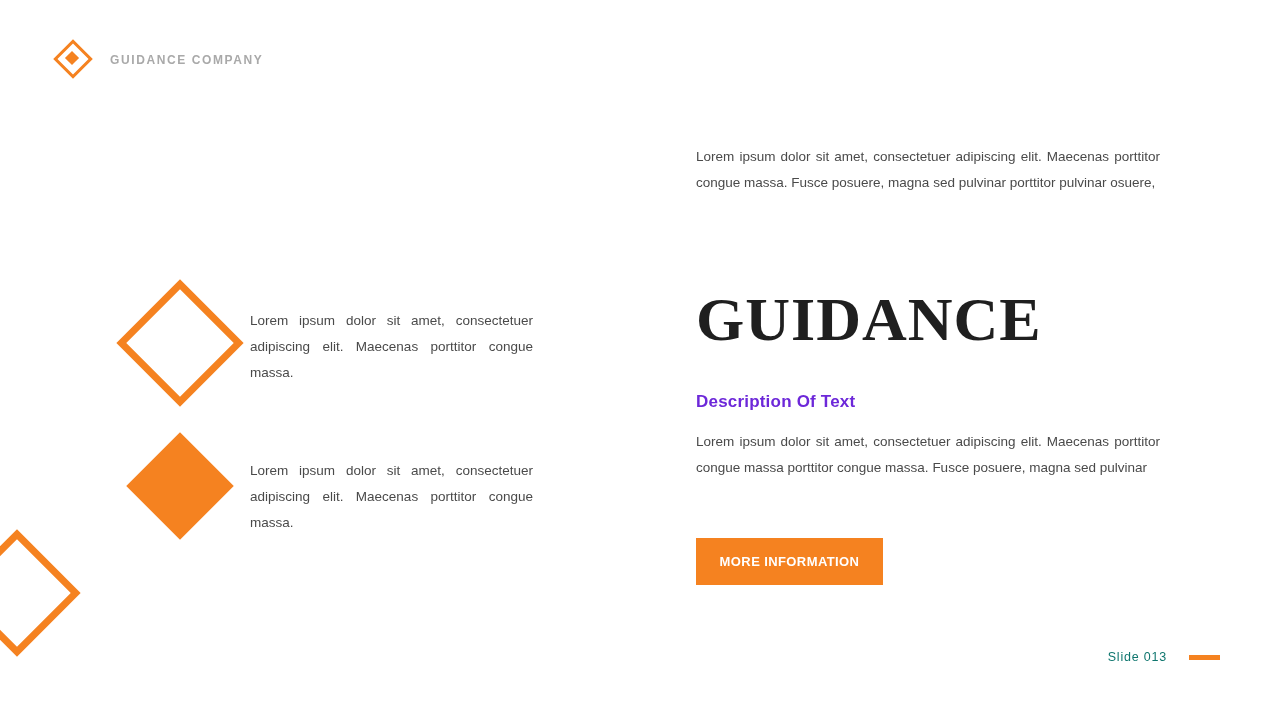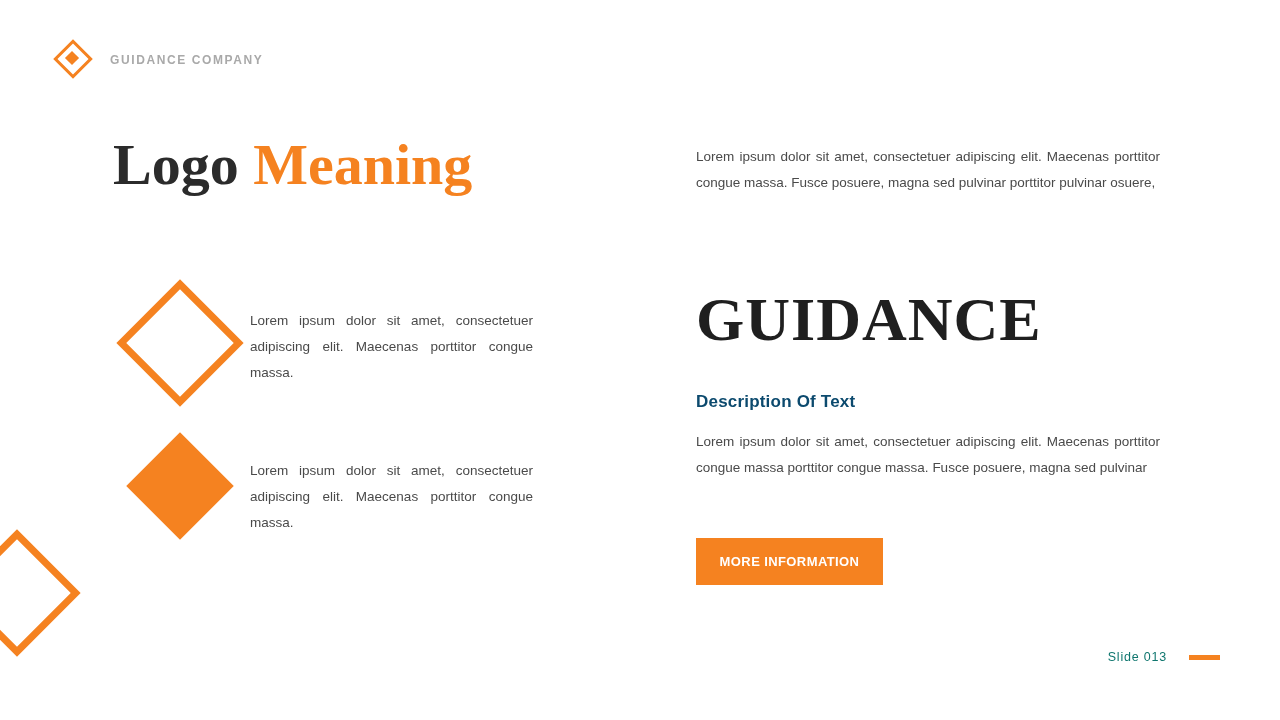--- a/index.html
+++ b/index.html
@@ -154,21 +154,21 @@
     letter-spacing: 1px;
     color: #1f1f1f;
     line-height: 1;
   }
   .desc-heading {
     position: absolute;
     left: 696px;
     top: 392px;
     font-size: 17px;
     font-weight: bold;
-    color: #0c4a6e;
+    color: #6d28d9;
     letter-spacing: 0.2px;
   }
   .desc-body {
     position: absolute;
     left: 696px;
     top: 429px;
     width: 464px;
     font-size: 13.5px;
     line-height: 26px;
     color: #4a4a4a;
@@ -232,23 +232,20 @@
 <div class="slide">
 
   <div class="brand">
     <div class="brand-mark">
       <div class="outer"></div>
       <div class="inner"></div>
     </div>
     <div class="brand-name">GUIDANCE COMPANY</div>
   </div>
 
-  <div class="title">
-    <span>Logo </span><span class="accent">Meaning</span>
-  </div>
 
   <div class="features">
 
     <div class="feature">
       <div class="feature-icon-wrap">
         <div class="diamond-outline"></div>
       </div>
       <div class="feature-text">
         <p class="feature-body">Lorem ipsum dolor sit amet, consectetuer adipiscing elit. Maecenas porttitor congue massa.</p>
       </div>

